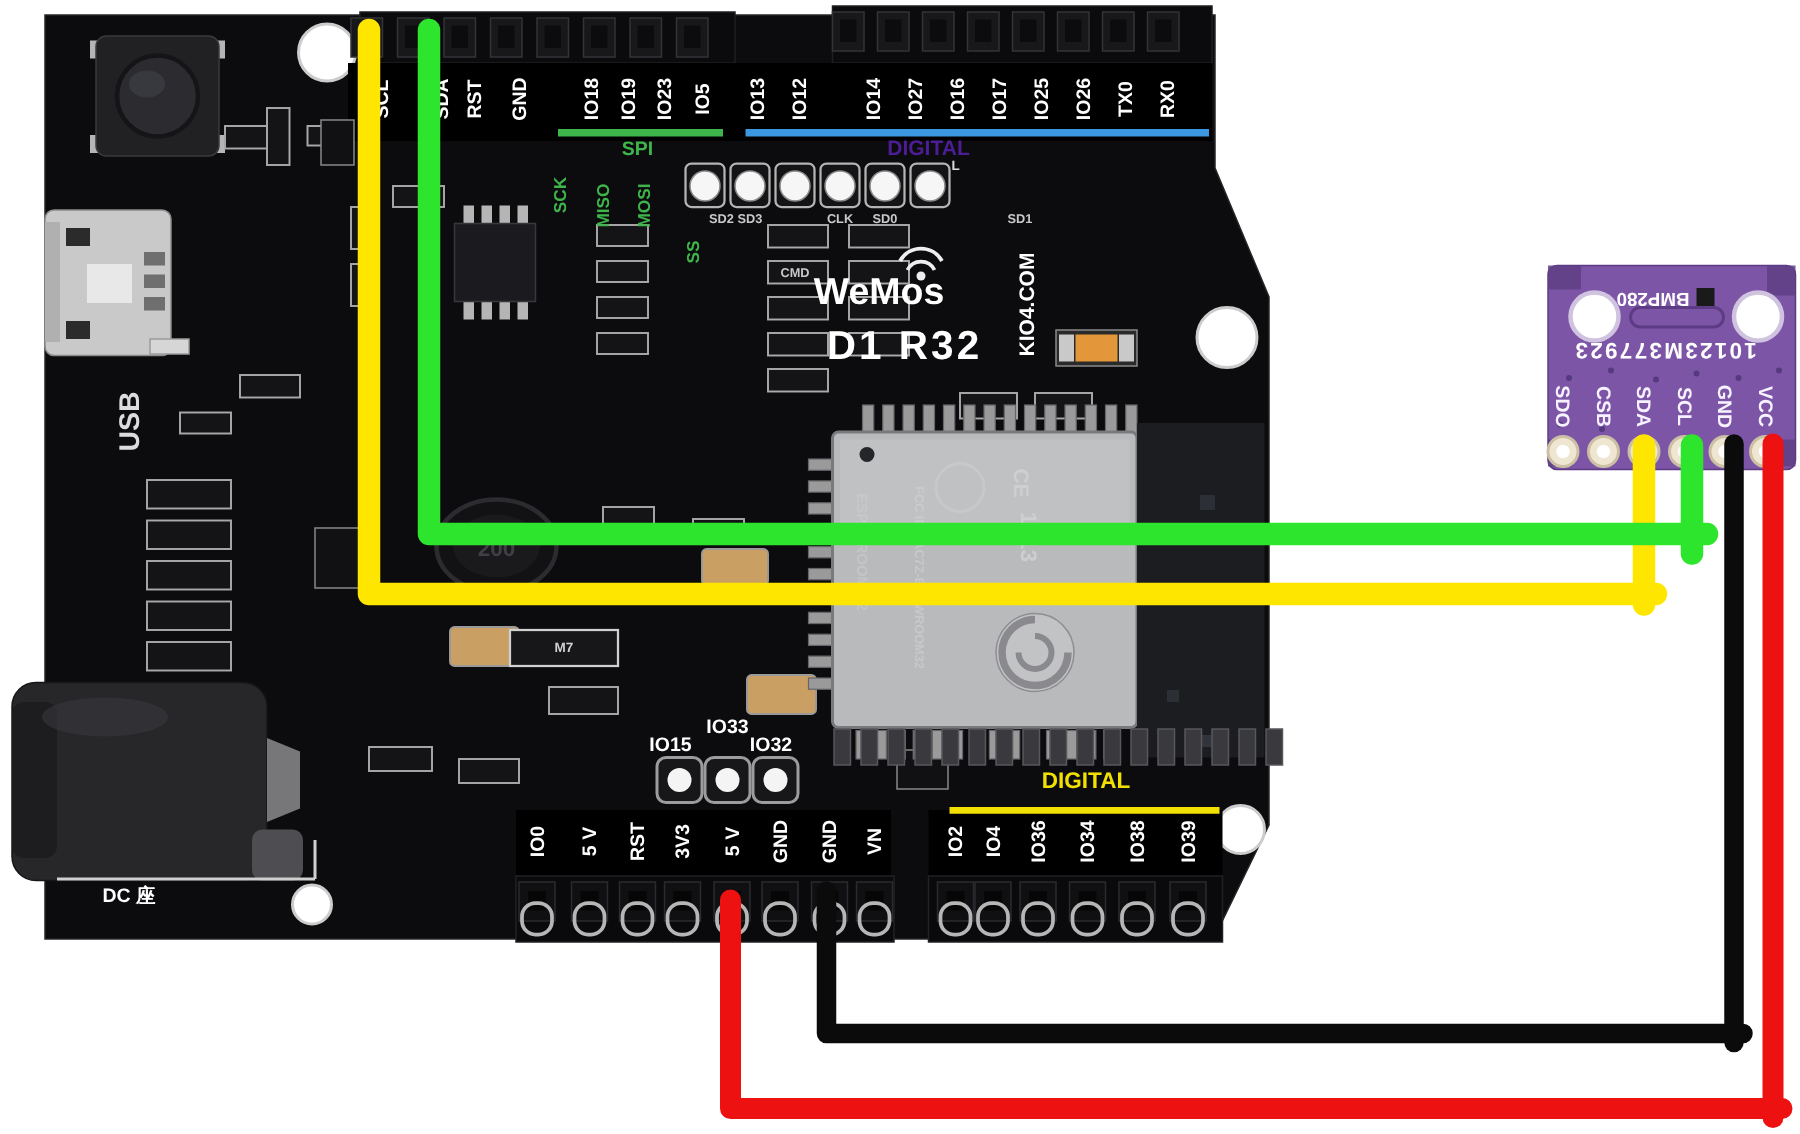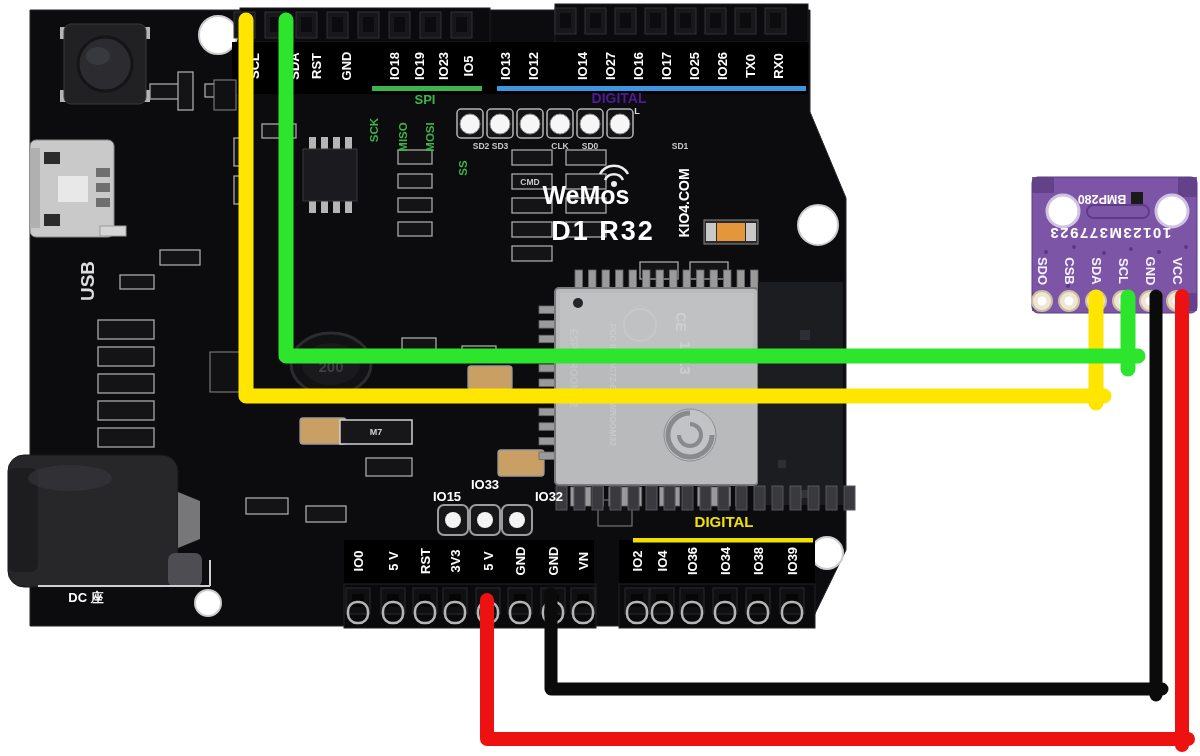--- a/index.html
+++ b/index.html
@@ -434,21 +434,21 @@
       <span class="lbl pin r-90" style="left: 758px; top: 561px;">IO38</span>
       <span class="lbl pin r-90" style="left: 792px; top: 561px;">IO39</span>
       <span class="lbl flash" style="left: 470px; top: 146px; margin-left: 11px;">SD2</span>
       <span class="lbl flash" style="left: 500px; top: 146px;">SD3</span>
       <span class="lbl flash" style="left: 530px; top: 146px; margin-top: 36px;">CMD</span>
       <span class="lbl flash" style="left: 560px; top: 146px;">CLK</span>
       <span class="lbl flash" style="left: 590px; top: 146px;">SD0</span>
       <span class="lbl flash" style="left: 656px; top: 146px; margin-left: 24px;">SD1</span>
       <span class="lbl pin" style="left: 447px; top: 496px;">IO15</span>
       <span class="lbl pin" style="left: 485px; top: 484px;">IO33</span>
-      <span class="lbl pin" style="left: 541px; top: 496px; padding-left: 16px;">IO32</span>
+      <span class="lbl pin" style="left: 506px; top: 496px; padding-left: 16px;">IO32</span>
       <span class="lbl spi-sub r-90" style="left: 375px; top: 130px;">SCK</span>
       <span class="lbl spi-sub r-90" style="left: 404px; top: 137px;">MISO</span>
       <span class="lbl spi-sub r-90" style="left: 431px; top: 137px;">MOSI</span>
       <span class="lbl spi-sub r-90" style="left: 464px; top: 168px;">SS</span>
       <span class="lbl bmp-pin r90" style="left: 1042px; top: 271px;">SDO</span>
       <span class="lbl bmp-pin r90" style="left: 1069px; top: 271px;">CSB</span>
       <span class="lbl bmp-pin r90" style="left: 1096px; top: 271px;">SDA</span>
       <span class="lbl bmp-pin r90" style="left: 1123px; top: 271px;">SCL</span>
       <span class="lbl bmp-pin r90" style="left: 1150px; top: 271px;">GND</span>
       <span class="lbl bmp-pin r90" style="left: 1177px; top: 271px;">VCC</span>

